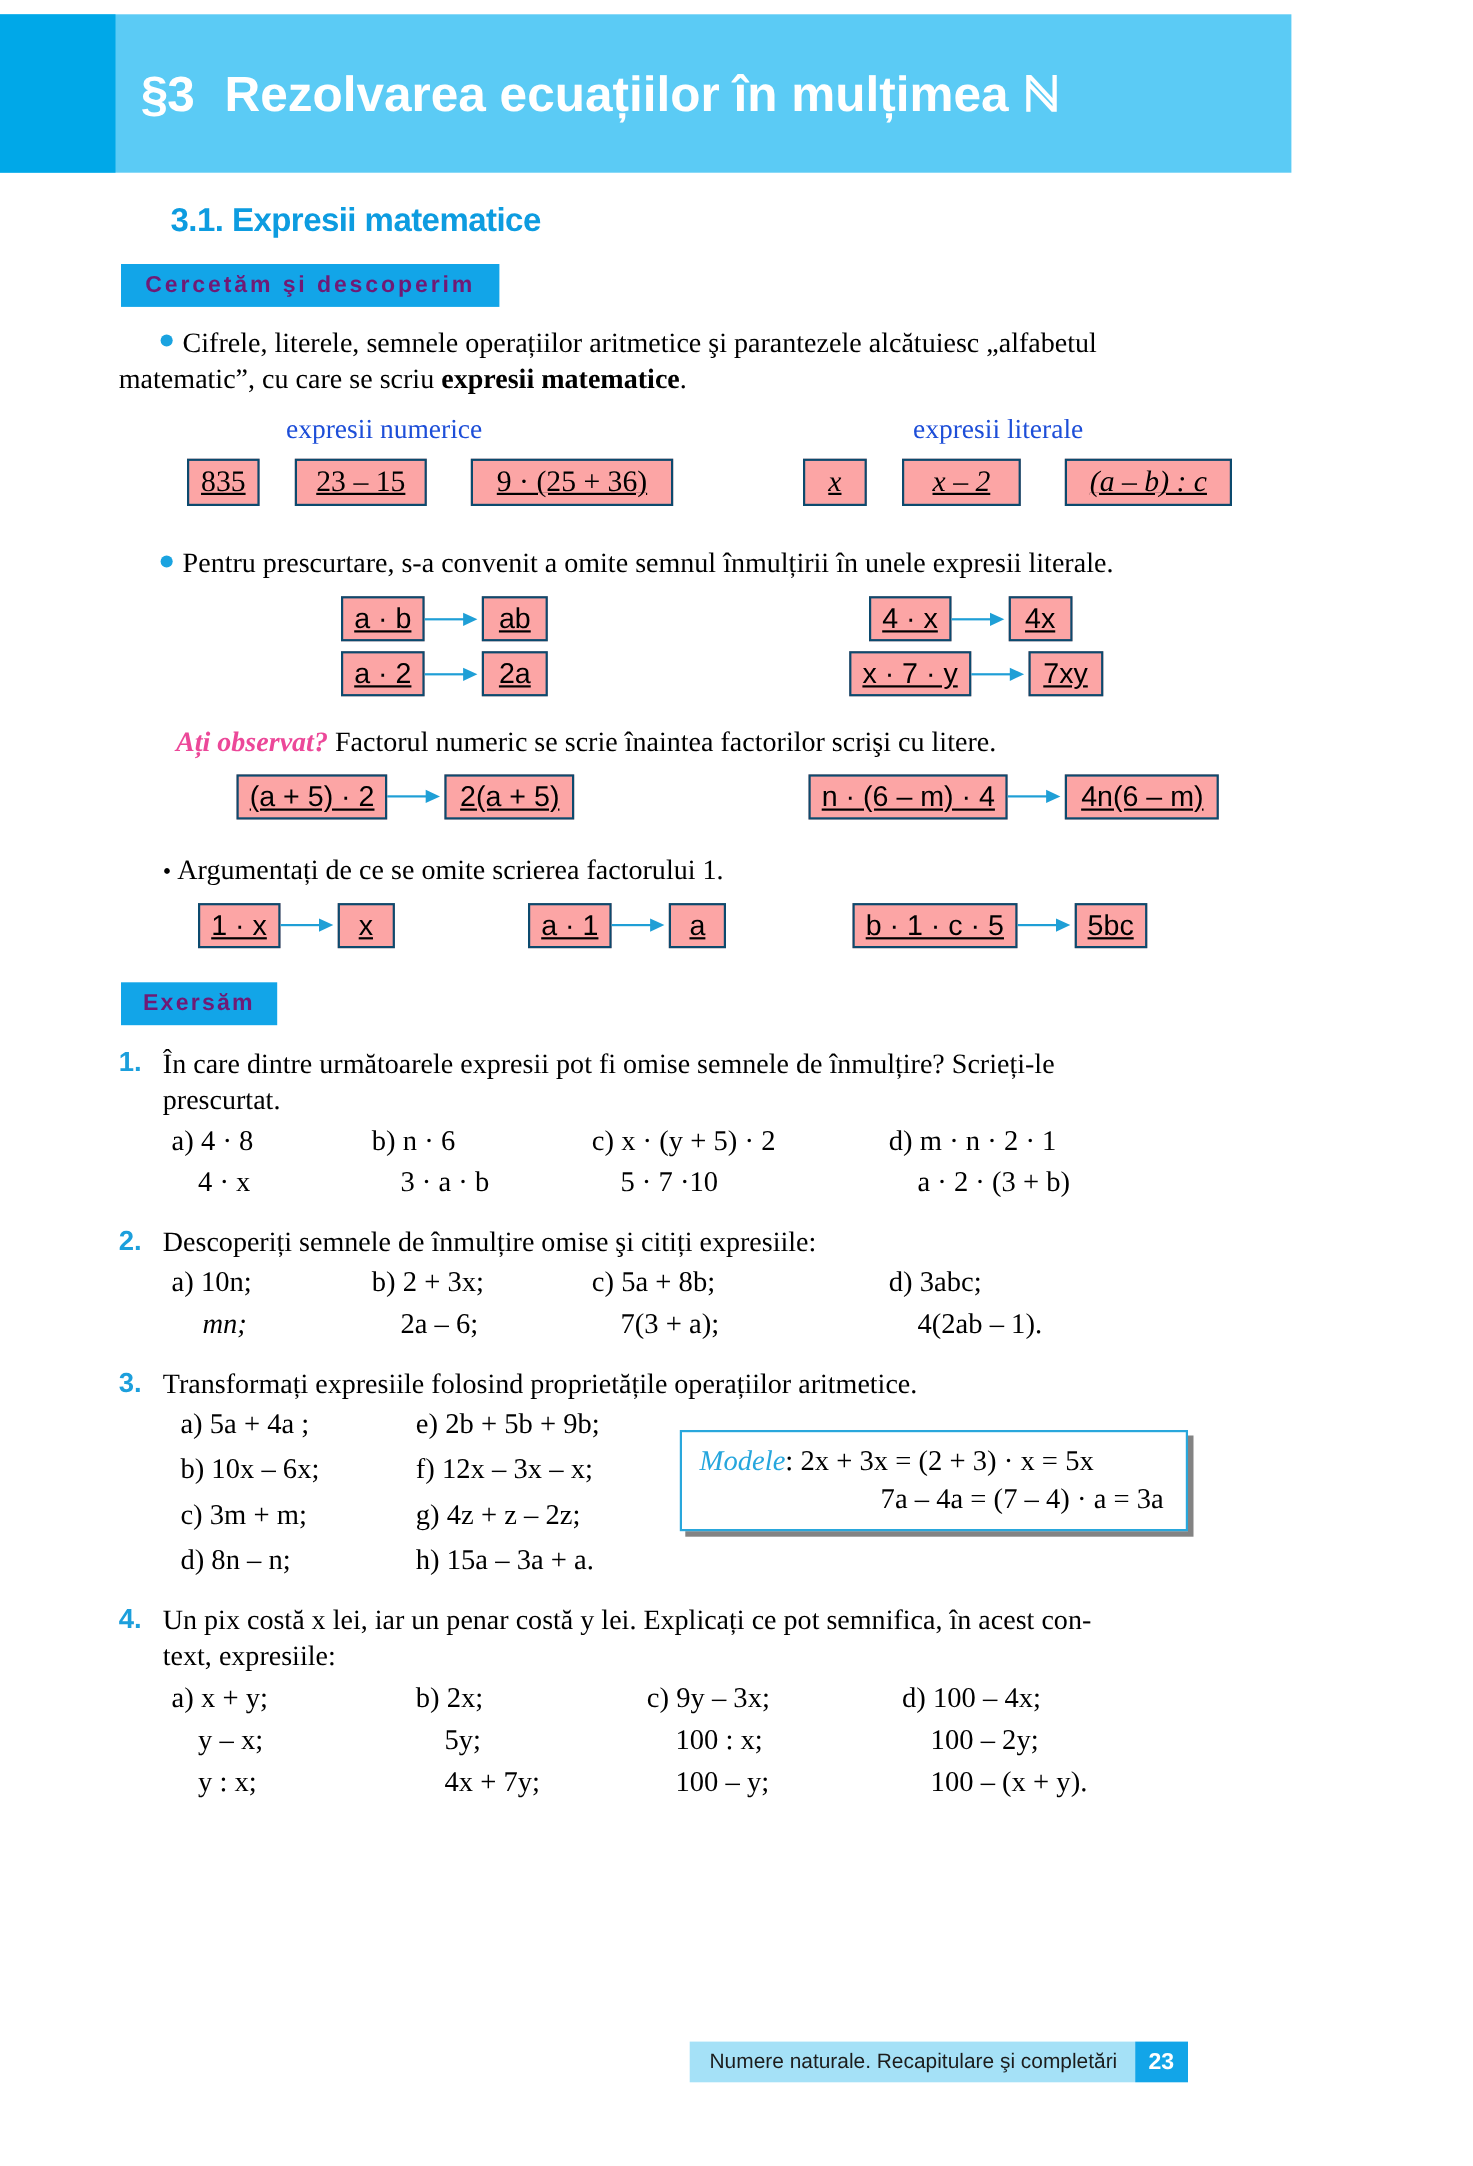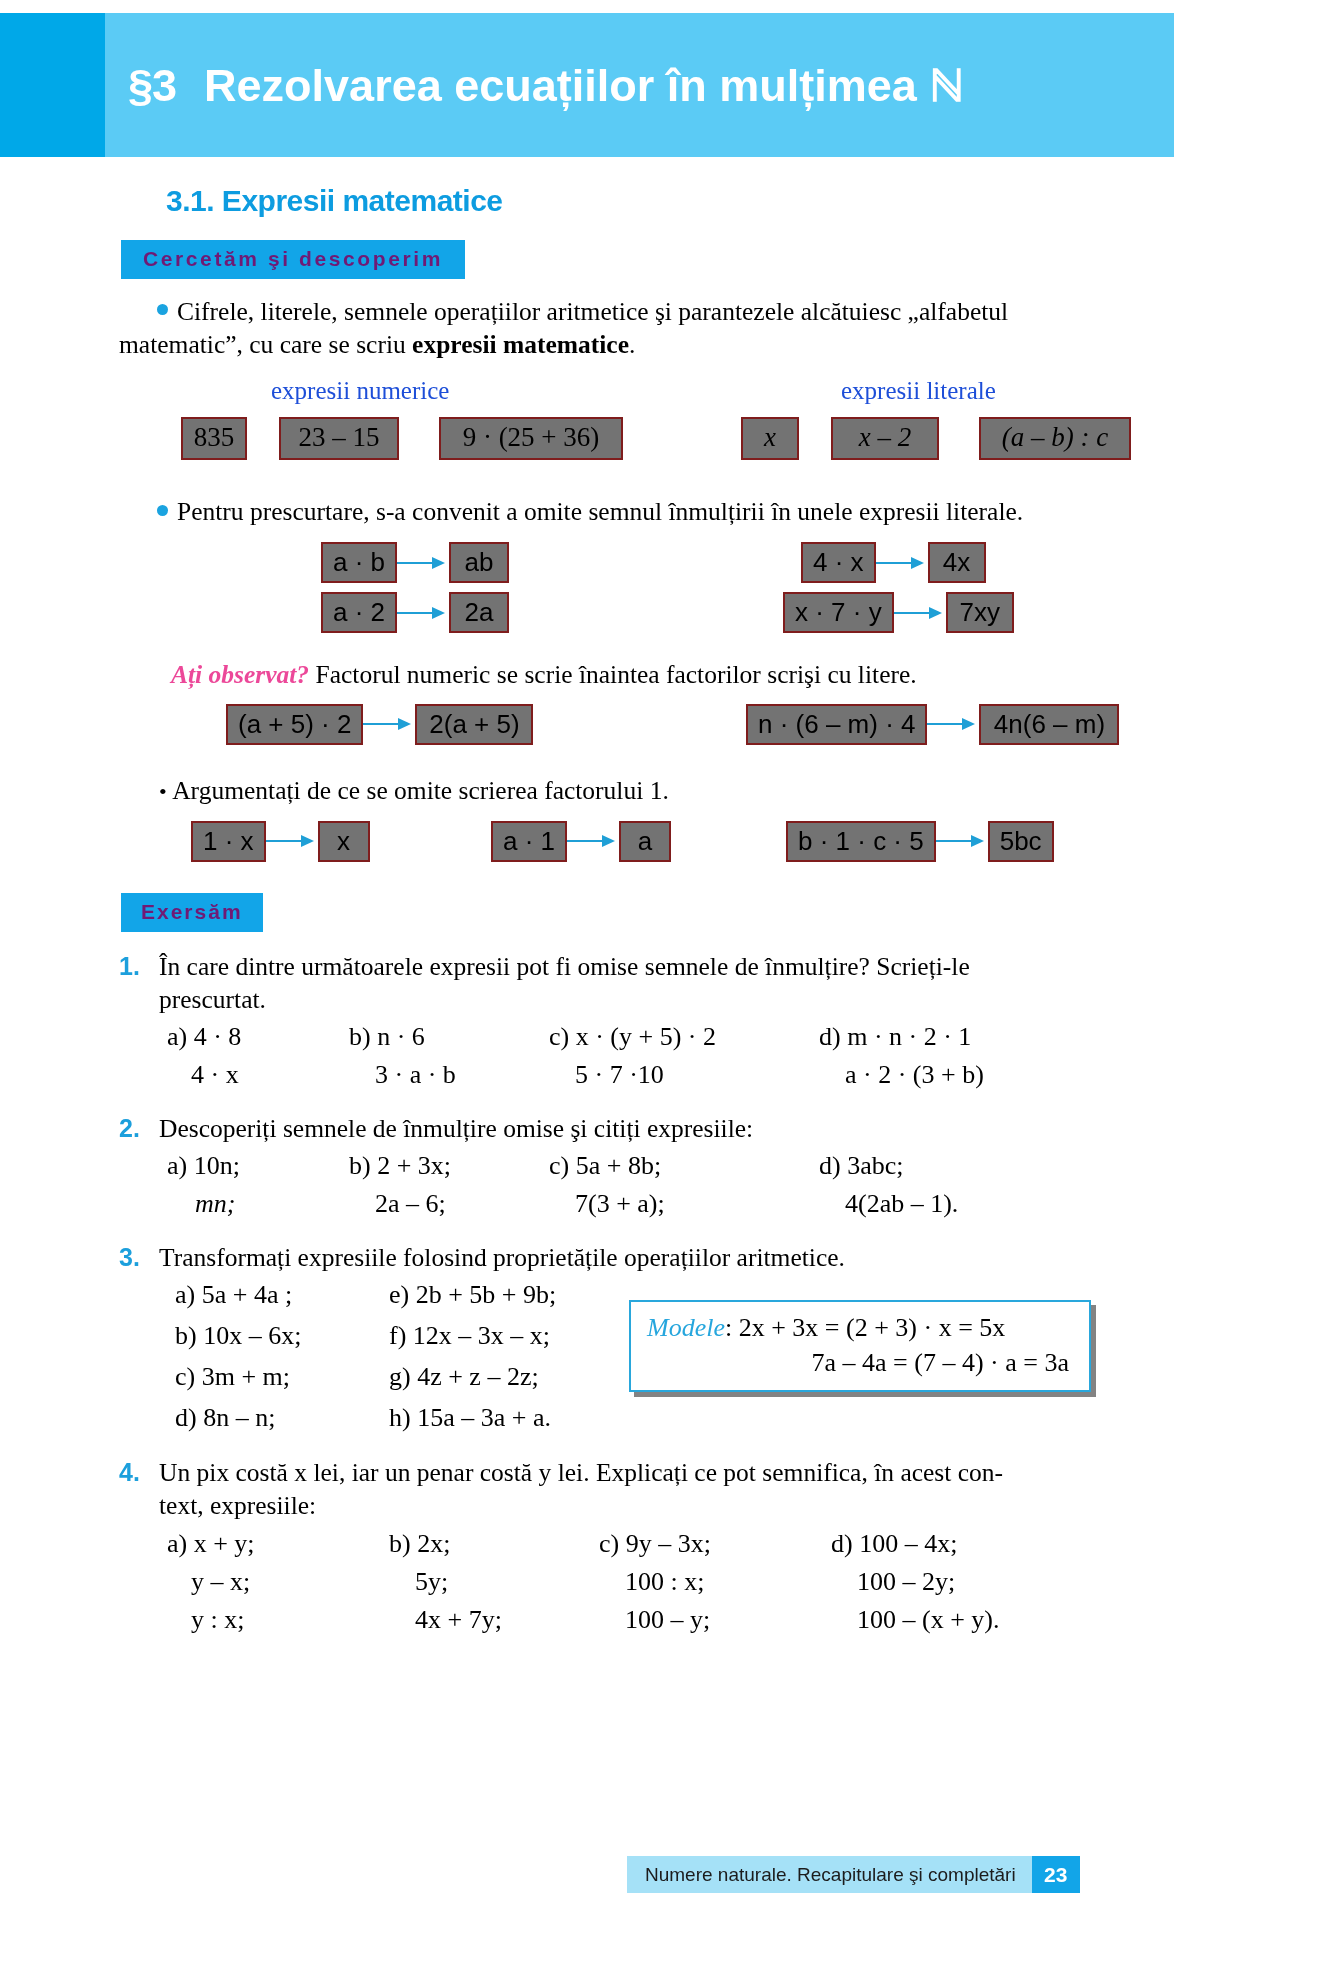--- a/index.html
+++ b/index.html
@@ -55,21 +55,21 @@
     font-family: "Liberation Sans", sans-serif;
     font-weight: bold;
     font-size: 45px;
     line-height: 1;
     white-space: nowrap;
   }
 
   
   .page {
     position: absolute;
-    left: 11px;
+    left: 0;
     top: 170px;
     width: 1146px;
   }
 
   .subtitle {
     margin: 14px 0 0 155px;
     color: #0d9ce0;
     font-family: "Liberation Sans", sans-serif;
     font-weight: bold;
     font-size: 30px;
@@ -122,28 +122,29 @@
     position: absolute;
     color: #1d4ed8;
     font-size: 25px;
   }
 
   
   .box {
     display: inline-flex;
     align-items: center;
     justify-content: center;
-    border: 2px solid #7f1d1d;
-    background: #737373;
+    border: 2px solid #0c4a6e;
+    background: #fca5a5;
     box-sizing: border-box;
     font-family: "Liberation Serif", serif;
     font-size: 27px;
     line-height: 1;
     padding: 5px 11px 7px 11px;
     white-space: nowrap;
+    text-decoration: underline;
   }
   .box.mono {
     font-family: "Liberation Sans", sans-serif;
     font-size: 26px;
     padding: 5px 10px 6px 10px;
   }
 
   .row-abs { position: relative; }
   .abs { position: absolute; }
 

